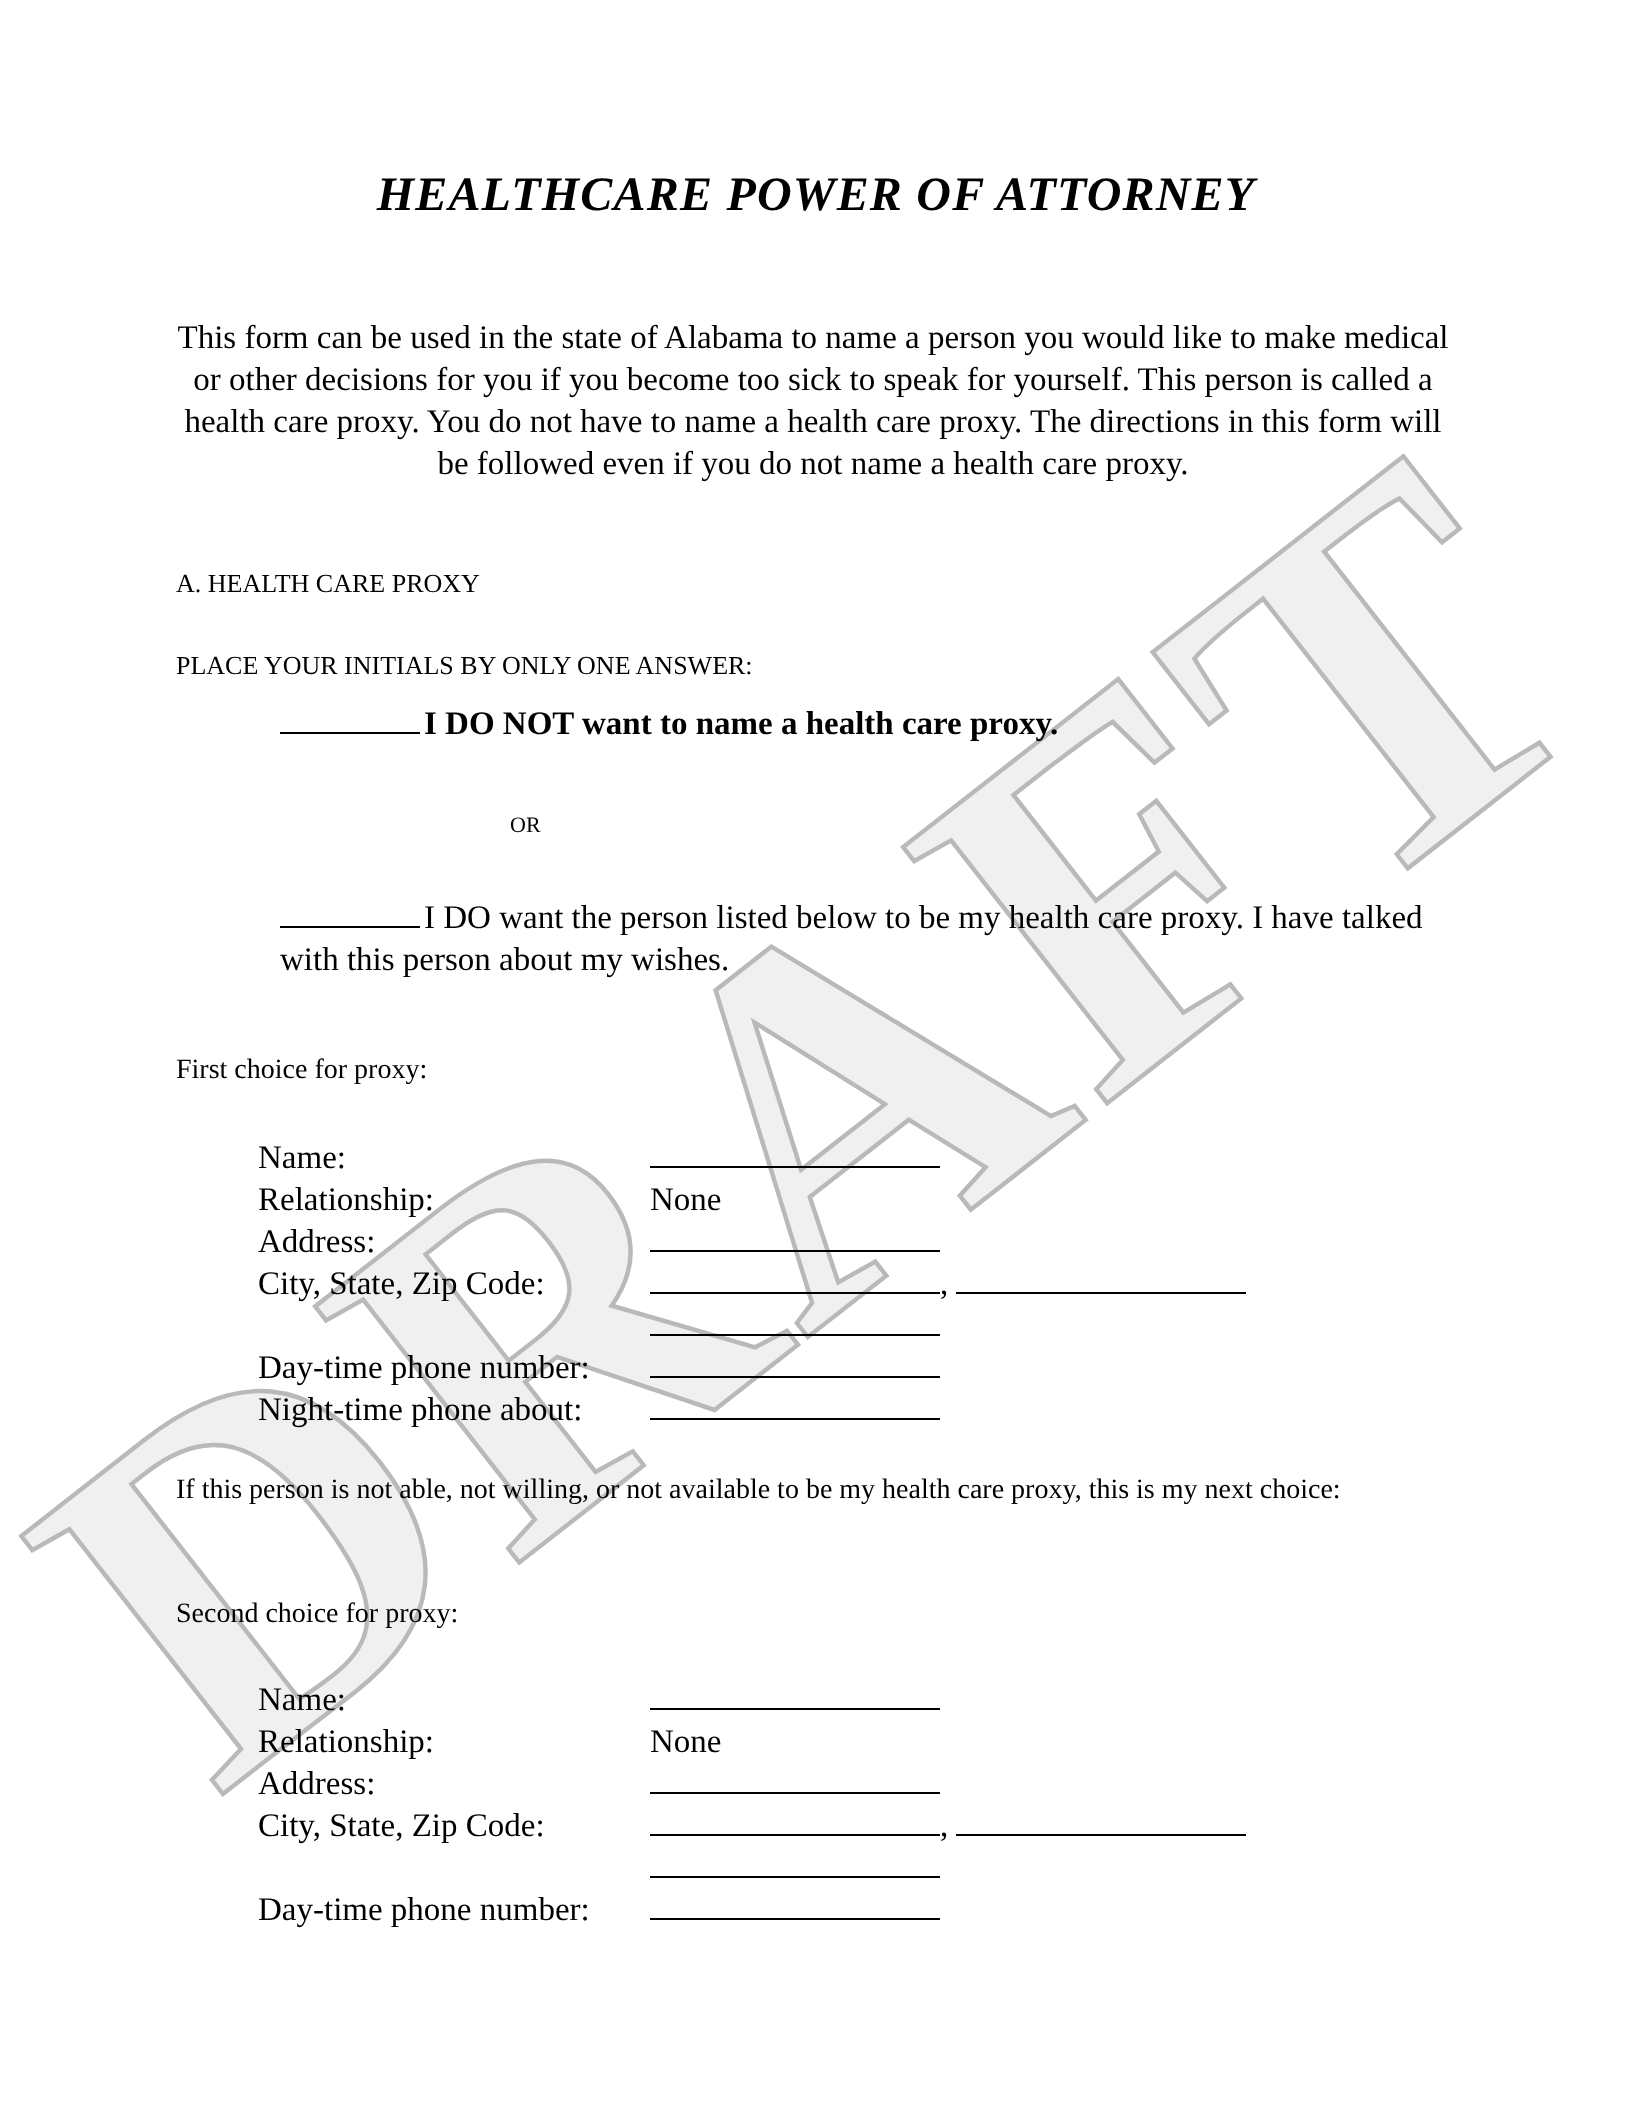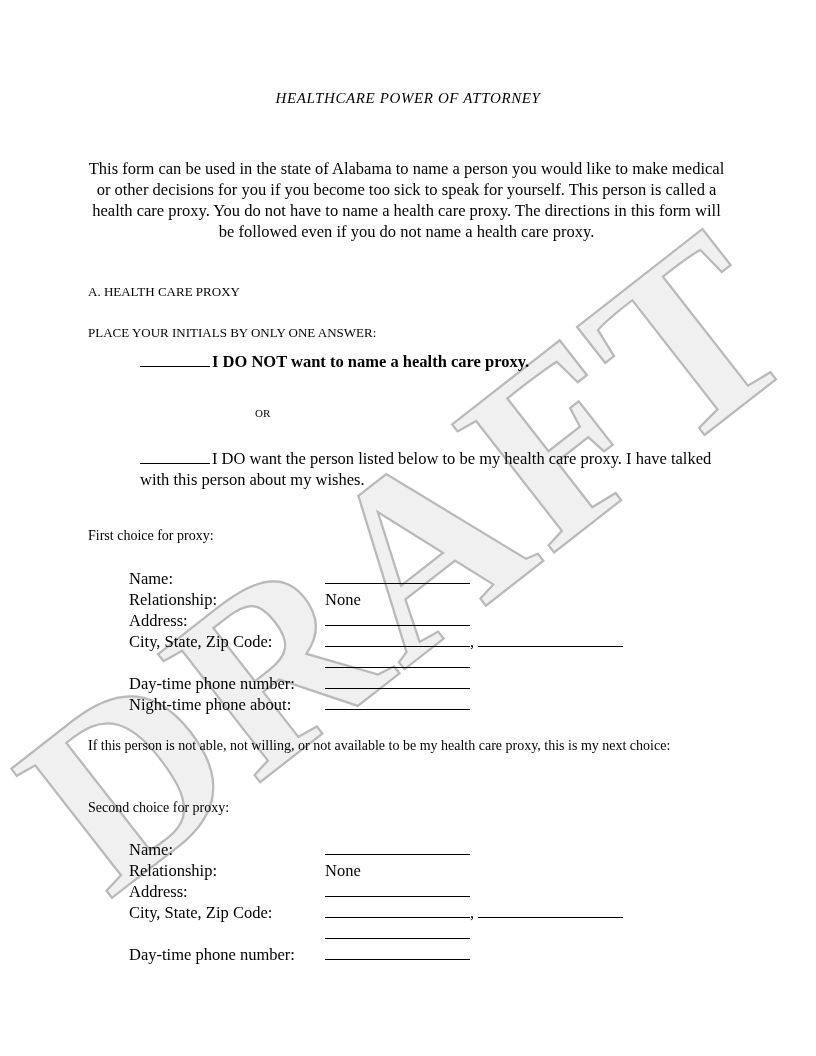--- a/index.html
+++ b/index.html
@@ -60,23 +60,23 @@
   }
 
   .title-block {
     position: absolute;
     left: 0;
     top: 86px;
     width: 816px;
     text-align: center;
   }
   .title-line {
-    font-weight: normal;
+    font-weight: bold;
     font-style: italic;
-    font-size: 15px;
+    font-size: 24px;
     letter-spacing: 0.6px;
     line-height: 25px;
   }
 
   .intro {
     position: absolute;
     left: 88px;
     top: 158px;
     width: 637px;
     font-size: 16.5px;

